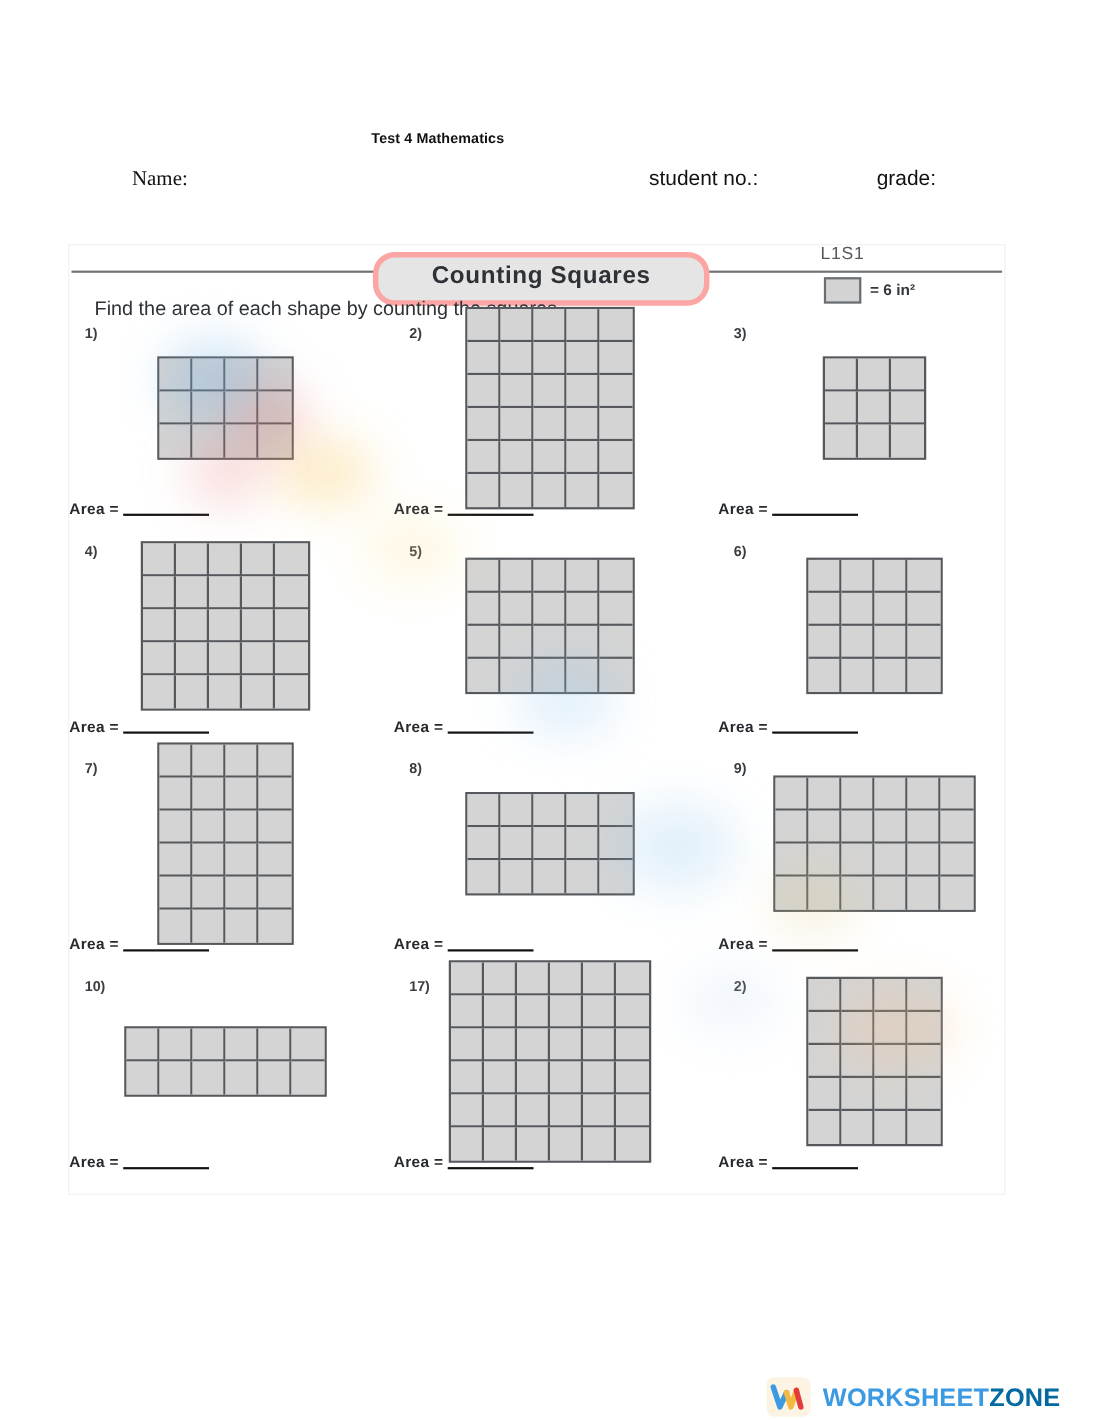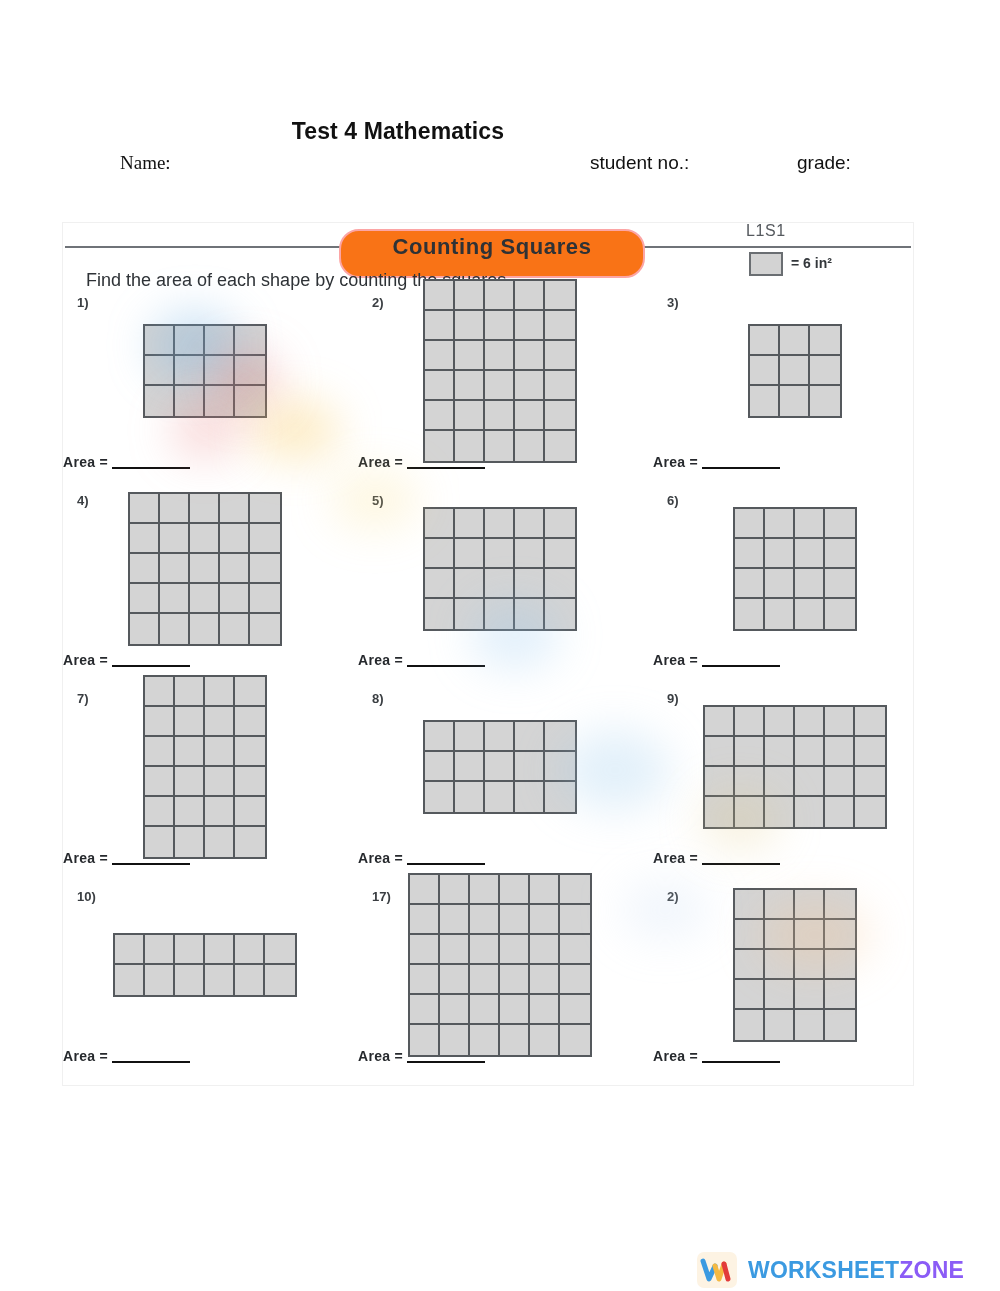--- a/index.html
+++ b/index.html
@@ -18,21 +18,21 @@
   
   #doc-header {
     position: absolute;
     left: 0; top: 0; width: 1000px;
   }
   #test-title {
     position: absolute;
     left: 0; top: 118px;
     width: 796px;
     text-align: center;
-    font-size: 23px;
+    font-size: 13px;
     font-weight: bold;
     color: #111;
     letter-spacing: 0.1px;
   }
   #name-row {
     position: absolute;
     left: 0; top: 152px;
     width: 1000px;
     height: 30px;
     font-size: 19px;
@@ -64,23 +64,23 @@
     top: 23px;
     height: 2px;
     background: #6f7378;
   }
   #rule-left  { left: 2px;   width: 278px; }
   #rule-right { left: 578px; width: 270px; }
   #title-pill {
     position: absolute;
     left: 276px; top: 6px;
     width: 306px; height: 49px;
-    border: 2px solid #fca5a5;
+    border: 5px solid #fca5a5;
     border-radius: 20px;
-    background: #f97316;
+    background: #e5e5e5;
     box-sizing: border-box;
     text-align: center;
     line-height: 31px;
     font-size: 22px;
     font-weight: bold;
     color: #2e3236;
     letter-spacing: 0.6px;
   }
 
   
@@ -209,21 +209,21 @@
     position: relative;
     margin-right: 11px;
     overflow: hidden;
   }
   #logo-wordmark {
     font-size: 23px;
     font-weight: bold;
     letter-spacing: 0.2px;
   }
   .wm-blue { color: #3b9ae1; }
-  .wm-orange { color: #8b5cf6; }
+  .wm-orange { color: #0369a1; }
 </style>
 </head>
 <body>
 
 <div id="doc-header">
   <div id="test-title">Test 4 Mathematics</div>
   <div id="name-row">
     <span id="name-label">Name:</span>
     <span id="student-label">student no.:</span>
     <span id="grade-label">grade:</span>

